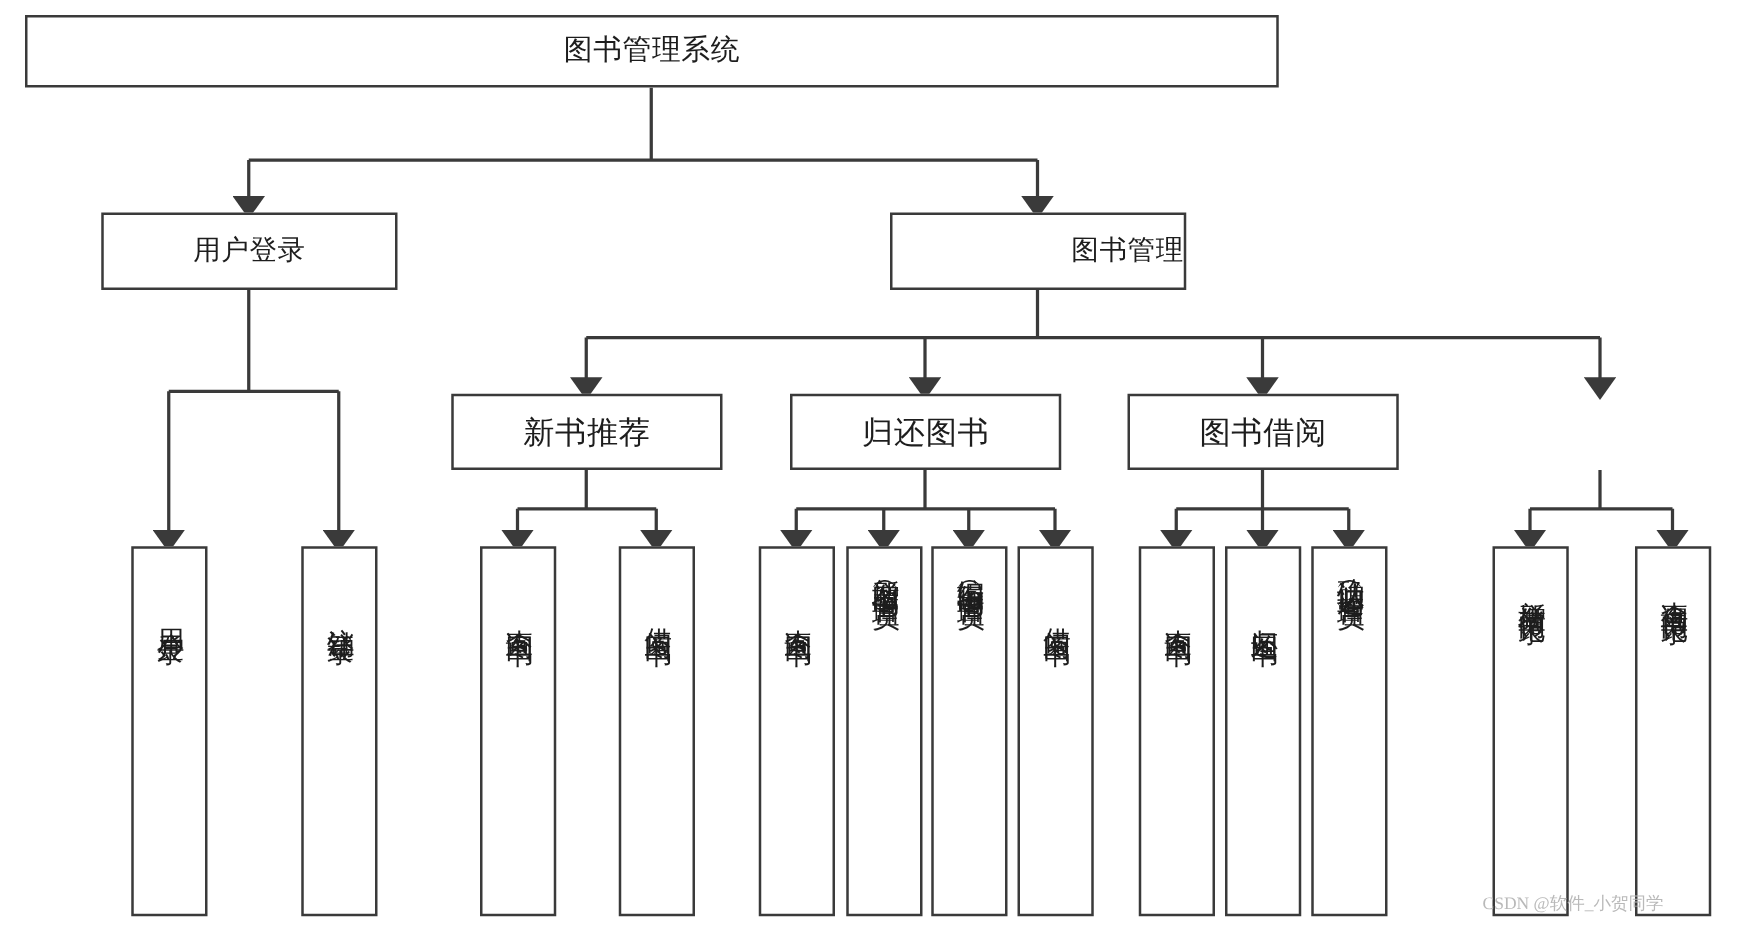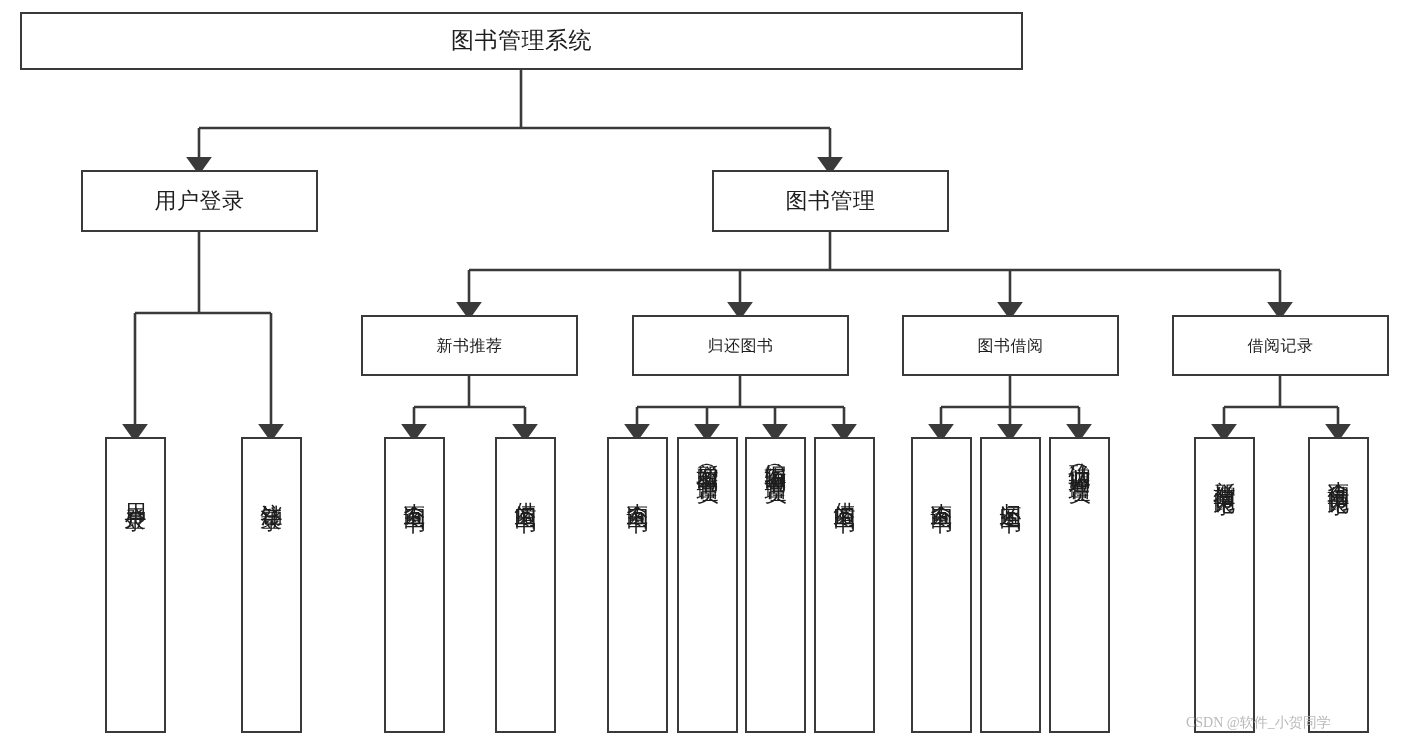--- a/index.html
+++ b/index.html
@@ -40,21 +40,21 @@
   .node-label {
     font-family: "DejaVu Sans", "Liberation Sans", sans-serif;
     color: #1d1d1d;
     line-height: 1.12;
     letter-spacing: 0.5px;
     text-align: center;
     white-space: pre;
   }
   .lvl1 .node-label { font-size: 23px; }
   .lvl2 .node-label { font-size: 22px; }
-  .lvl3 .node-label { font-size: 16px; }
+  .lvl3 .node-label { font-size: 25px; }
   .leaf {
     align-items: flex-start;
     justify-content: center;
     padding-top: 6px;
     border-width: 2.5px;
   }
   .leaf .node-label {
     writing-mode: vertical-rl;
     text-orientation: upright;
     font-size: 22px;
@@ -131,36 +131,33 @@
     </g>
   </svg>
 
   <div class="node-box lvl1" style="left:20px; top:12px; width:1003px; height:58px;">
     <span class="node-label">图书管理系统</span>
   </div>
 
   <div class="node-box lvl2" style="left:81px; top:170px; width:237px; height:62px;">
     <span class="node-label">用户登录</span>
   </div>
-  <div class="node-box lvl2" style="left:712px; top:170px; width:237px; height:62px;">
+  <div class="node-box lvl2" style="left:712px; top:170px; width:237px; height:62px;justify-content:flex-end;">
     <span class="node-label">图书管理</span>
   </div>
 
   <div class="node-box lvl3" style="left:361px; top:315px; width:217px; height:61px;">
     <span class="node-label">新书推荐</span>
   </div>
   <div class="node-box lvl3" style="left:632px; top:315px; width:217px; height:61px;">
     <span class="node-label">归还图书</span>
   </div>
   <div class="node-box lvl3" style="left:902px; top:315px; width:217px; height:61px;">
     <span class="node-label">图书借阅</span>
   </div>
-  <div class="node-box lvl3" style="left:1172px; top:315px; width:217px; height:61px;">
-    <span class="node-label">借阅记录</span>
-  </div>
 
   <div class="node-box leaf leaf-mid" style="left:105px; top:437px; width:61px; height:296px;">
     <span class="node-label">用户登录</span>
   </div>
   <div class="node-box leaf leaf-mid" style="left:241px; top:437px; width:61px; height:296px;">
     <span class="node-label">注销登录</span>
   </div>
 
   <div class="node-box leaf leaf-mid" style="left:384px; top:437px; width:61px; height:296px;">
     <span class="node-label">查询图书</span>

